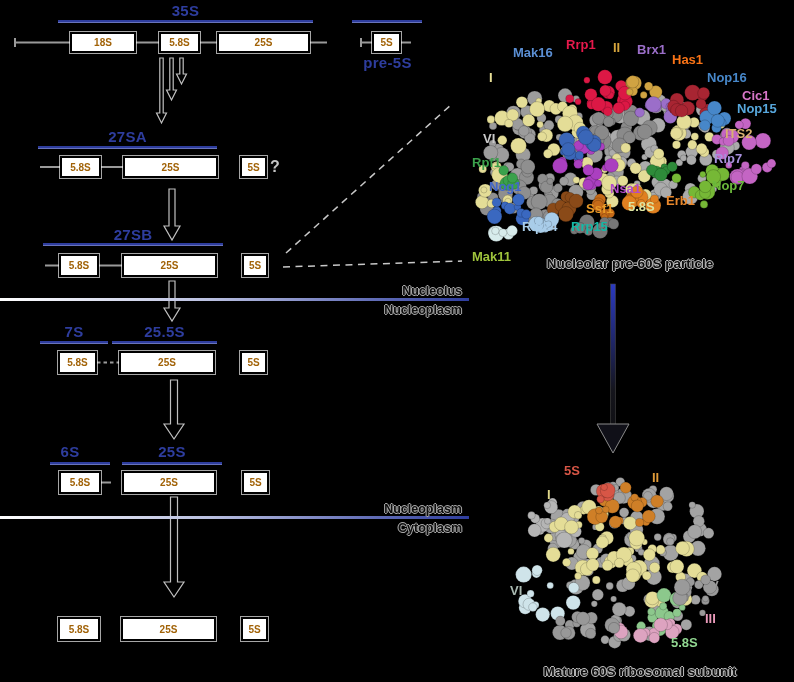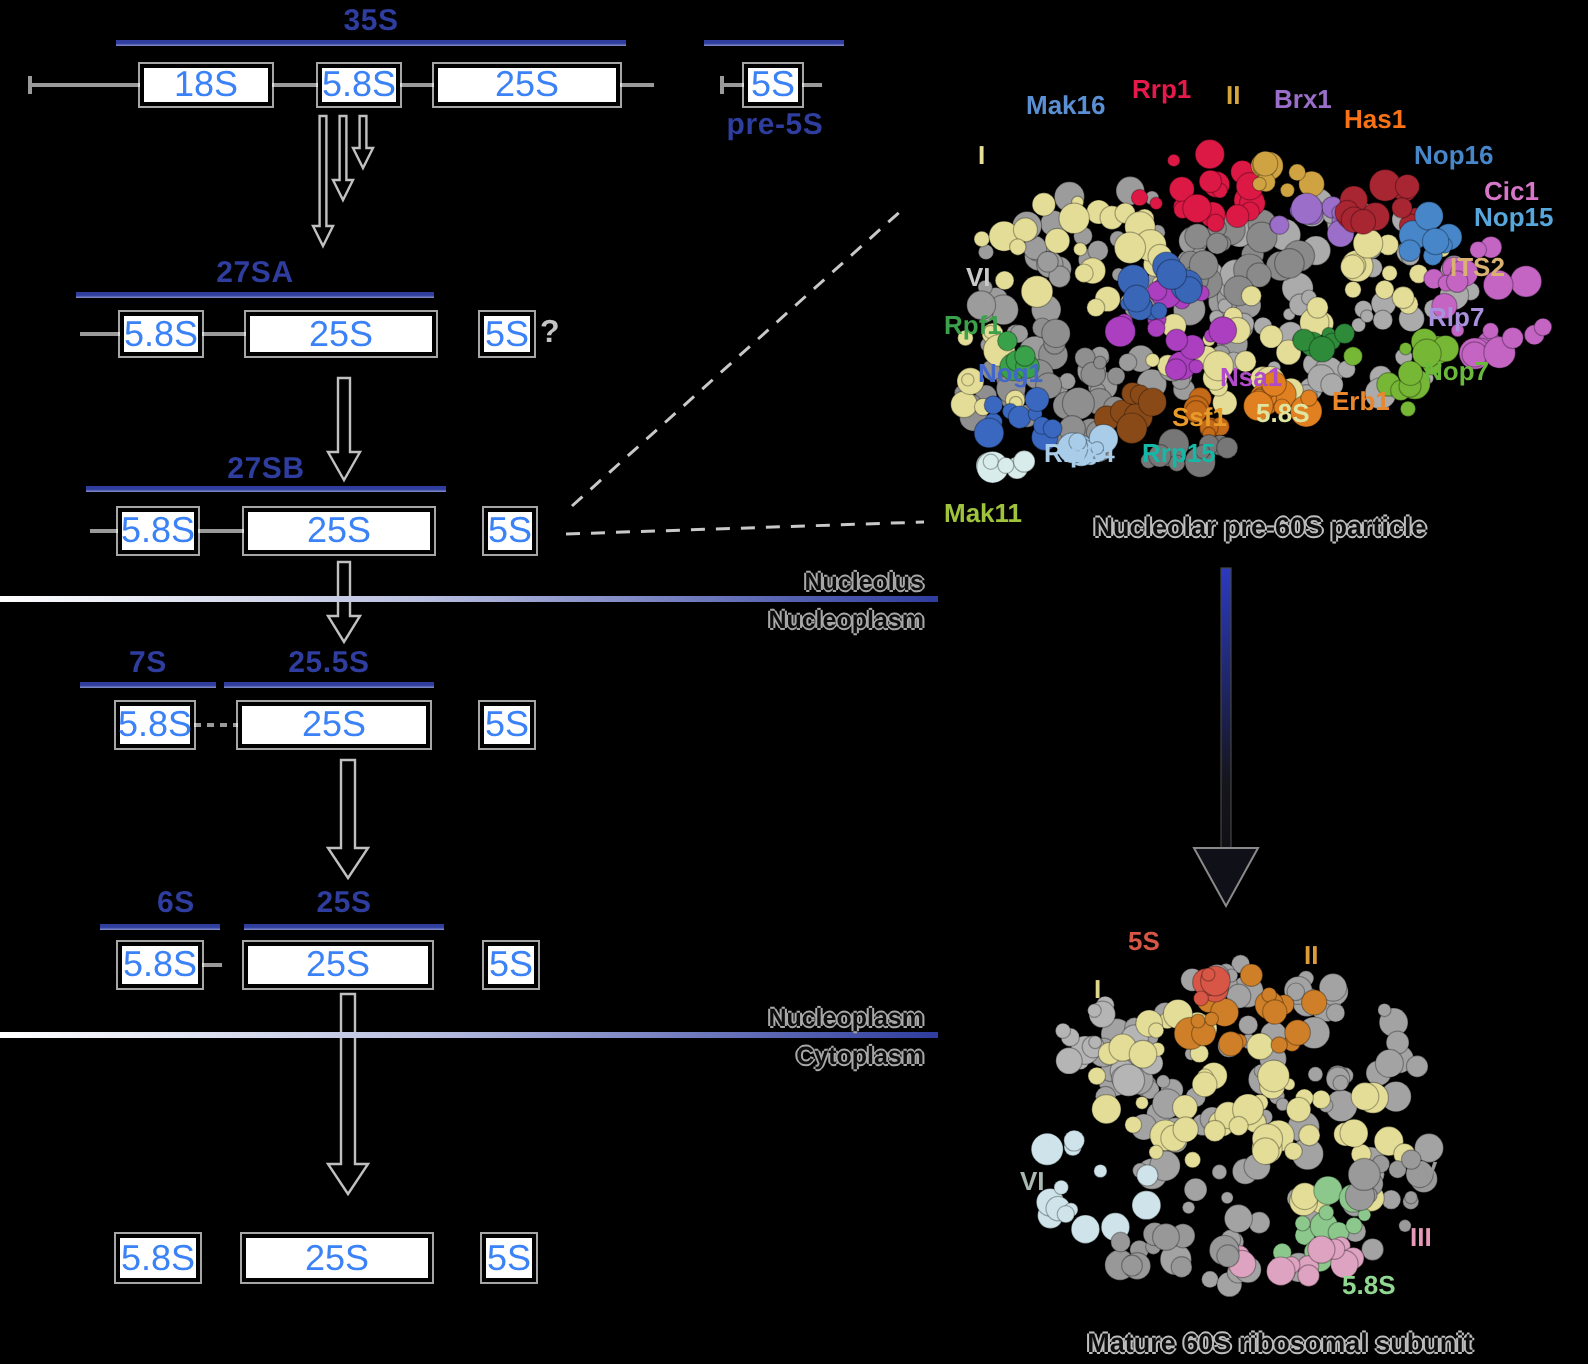--- a/index.html
+++ b/index.html
@@ -2,21 +2,21 @@
 <html><head>
 <meta charset="utf-8">
 <style>
   html,body{margin:0;padding:0;background:#000;}
   #canvas{position:relative;width:794px;height:682px;background:#000;overflow:hidden;
           font-family:"Liberation Sans",sans-serif;}
   #overlay{position:absolute;left:0;top:0;}
   .box{position:absolute;background:#fff;border:2px solid #000;
        box-shadow:0 0 0 1px rgba(255,255,255,.65);
        display:flex;align-items:center;justify-content:center;
-       font-weight:normal;font-size:18px;color:#3b82f6;box-sizing:border-box;}
+       font-weight:bold;font-size:10px;color:#a16207;box-sizing:border-box;}
   .rlabel{position:absolute;color:#2e3d9e;font-weight:bold;font-size:15px;
           text-align:center;letter-spacing:.3px;}
   .runder{position:absolute;height:3px;
           background:linear-gradient(180deg,#2e3d9e 55%,#8a93cc);}
   .divline{position:absolute;height:3px;
            background:linear-gradient(90deg,#ffffff,#b9bfe0 45%,#2e3d9e);}
   .emboss{position:absolute;font-weight:bold;color:#0d0d0d;
           text-shadow:-1px 0 #a8a8a8,1px 0 #a8a8a8,0 -1px #a8a8a8,0 1px #a8a8a8;}
   .comp{font-size:12.5px;width:140px;text-align:right;}
   .caption{font-size:13.5px;text-align:center;
@@ -826,21 +826,21 @@
   <div class="emboss comp" style="left:322px;top:303px;">Nucleoplasm</div>
 
   <div class="rlabel" style="left:40px;top:323px;width:68px;">7S</div>
   <div class="runder" style="left:40px;top:341px;width:68px;"></div>
   <div class="rlabel" style="left:112px;top:323px;width:105px;">25.5S</div>
   <div class="runder" style="left:112px;top:341px;width:105px;"></div>
   <div class="box" style="left:58px;top:351px;width:39px;height:23px;">5.8S</div>
   <div class="box" style="left:119px;top:351px;width:96px;height:23px;">25S</div>
   <div class="box" style="left:240px;top:351px;width:27px;height:23px;">5S</div>
 
-  <div class="rlabel" style="left:58px;top:443px;width:60px;">6S</div>
+  <div class="rlabel" style="left:40px;top:443px;width:60px;">6S</div>
   <div class="runder" style="left:50px;top:462px;width:60px;"></div>
   <div class="rlabel" style="left:122px;top:443px;width:100px;">25S</div>
   <div class="runder" style="left:122px;top:462px;width:100px;"></div>
   <div class="box" style="left:59px;top:471px;width:42px;height:23px;">5.8S</div>
   <div class="box" style="left:122px;top:471px;width:94px;height:23px;">25S</div>
   <div class="box" style="left:242px;top:471px;width:27px;height:23px;">5S</div>
 
   <div class="divline" style="left:0;top:516px;width:469px;"></div>
   <div class="emboss comp" style="left:322px;top:502px;">Nucleoplasm</div>
   <div class="emboss comp" style="left:322px;top:521px;">Cytoplasm</div>

